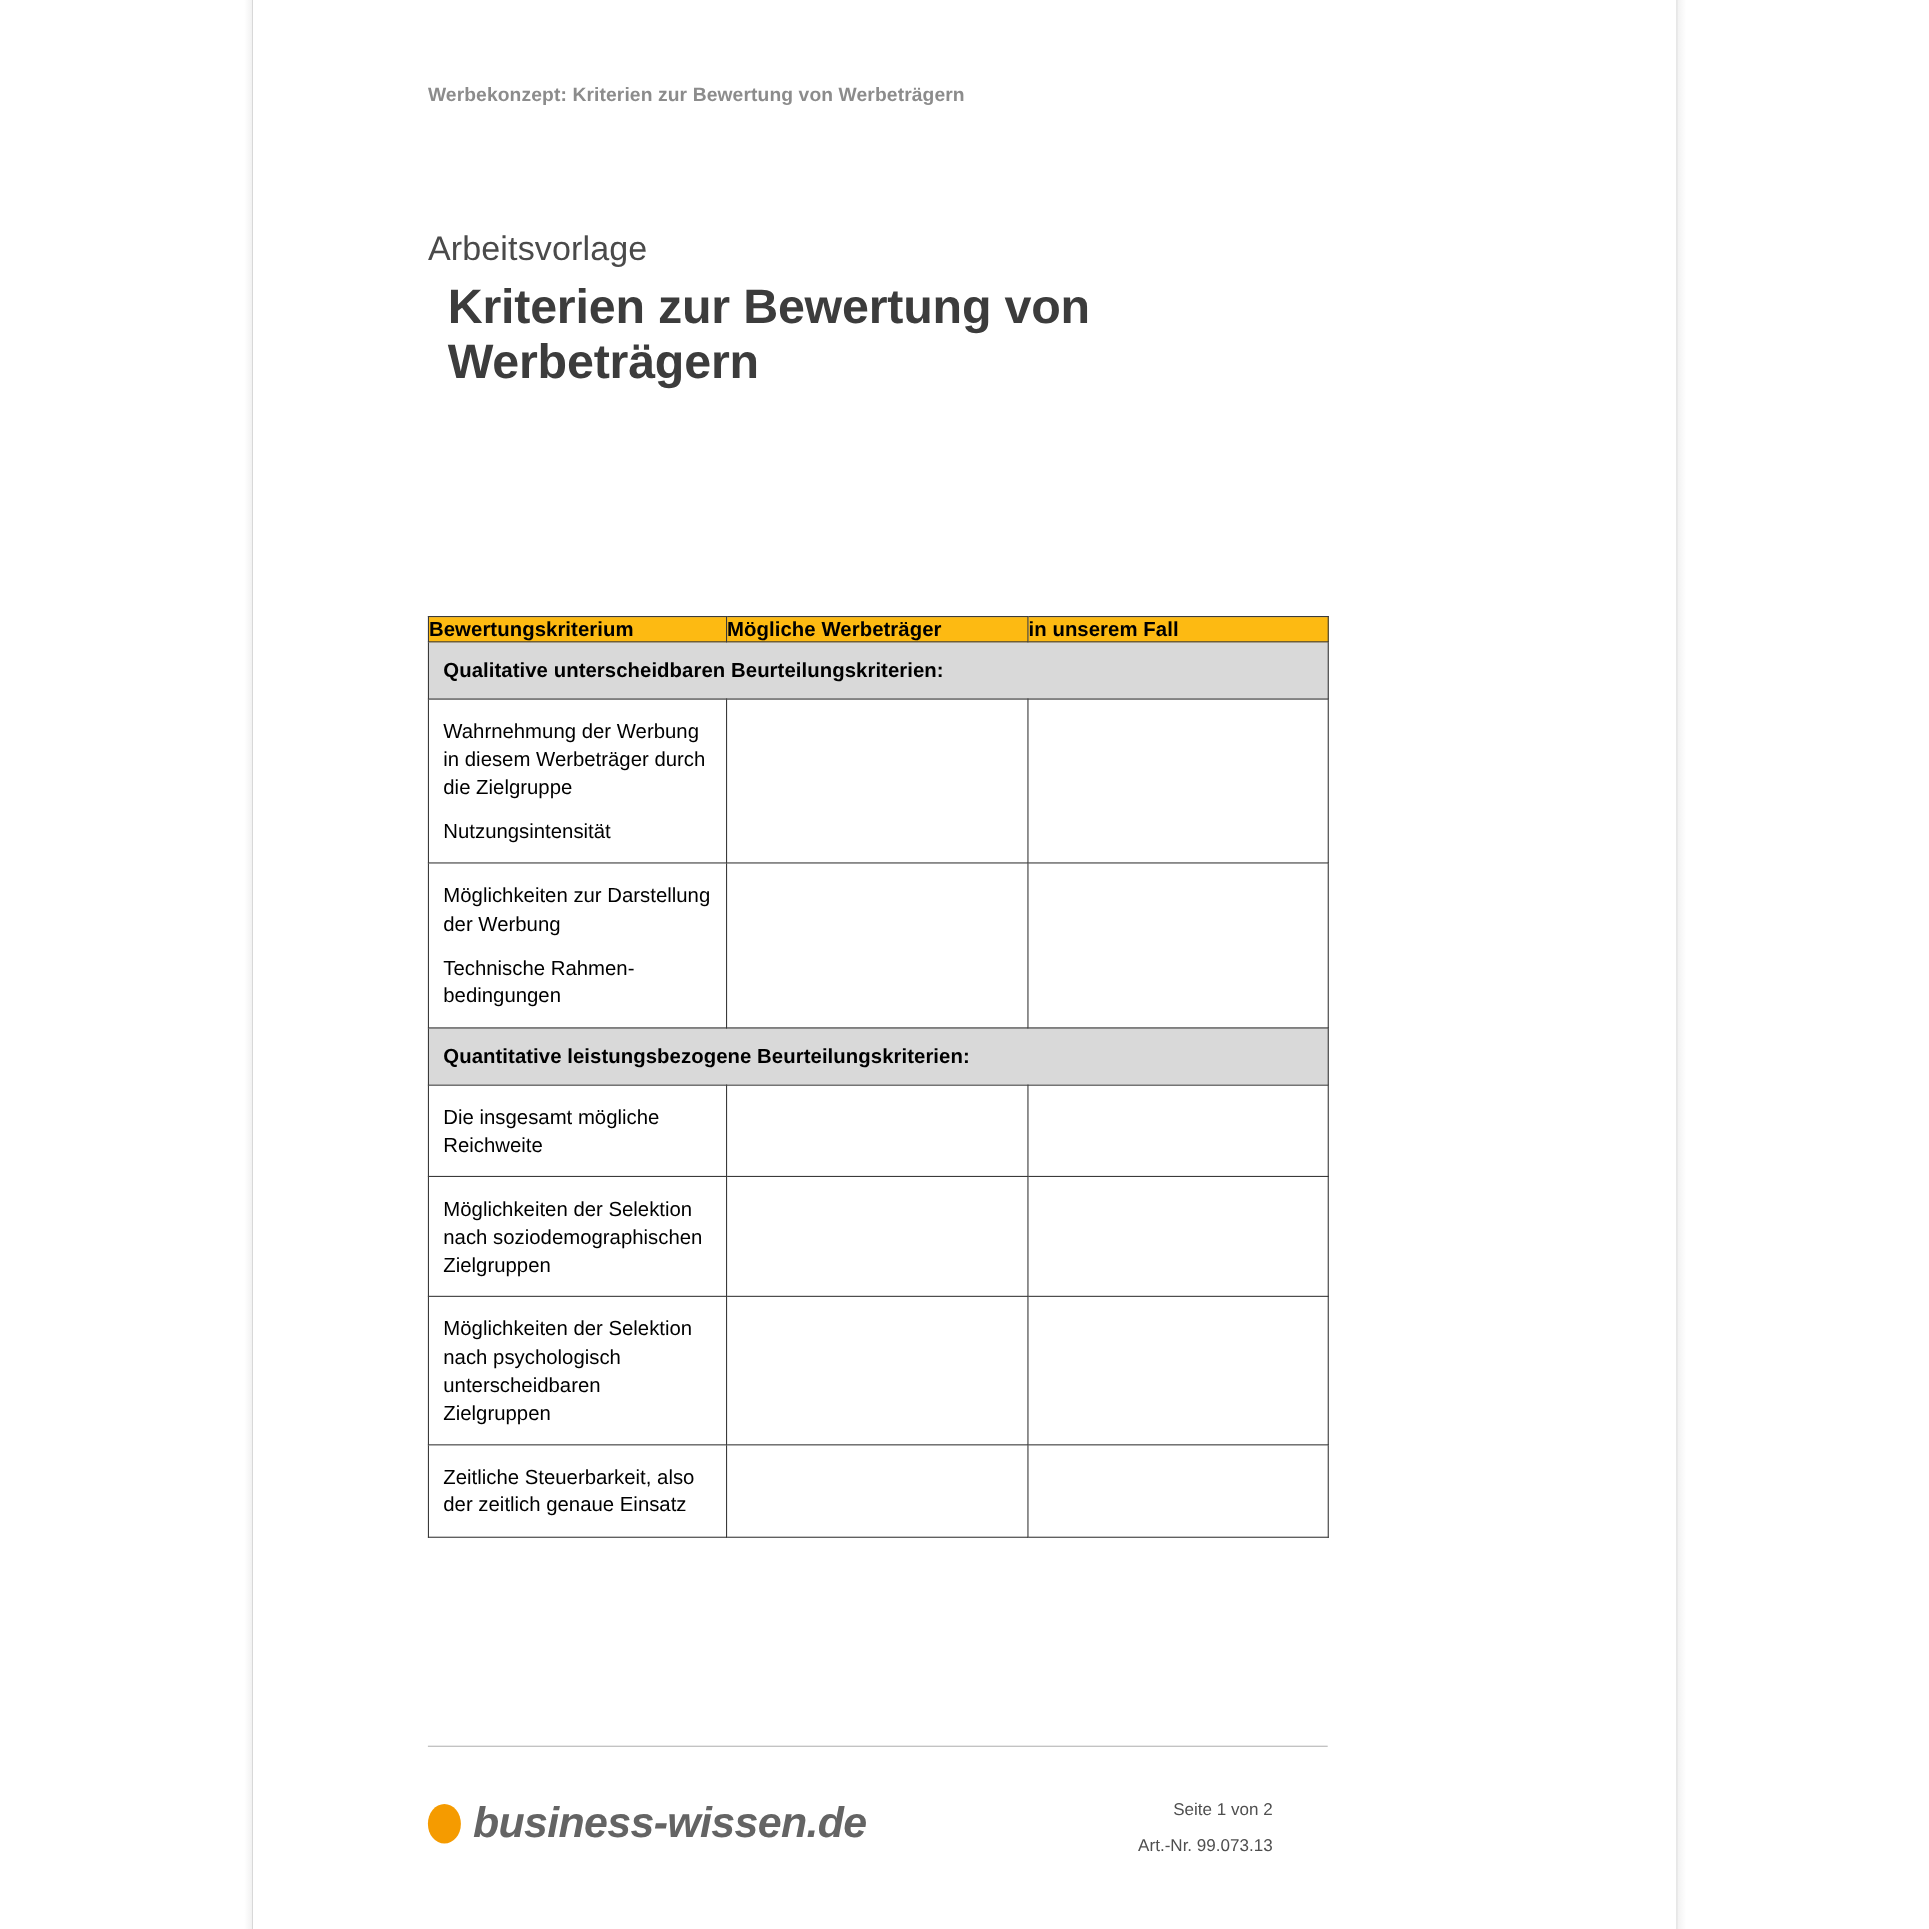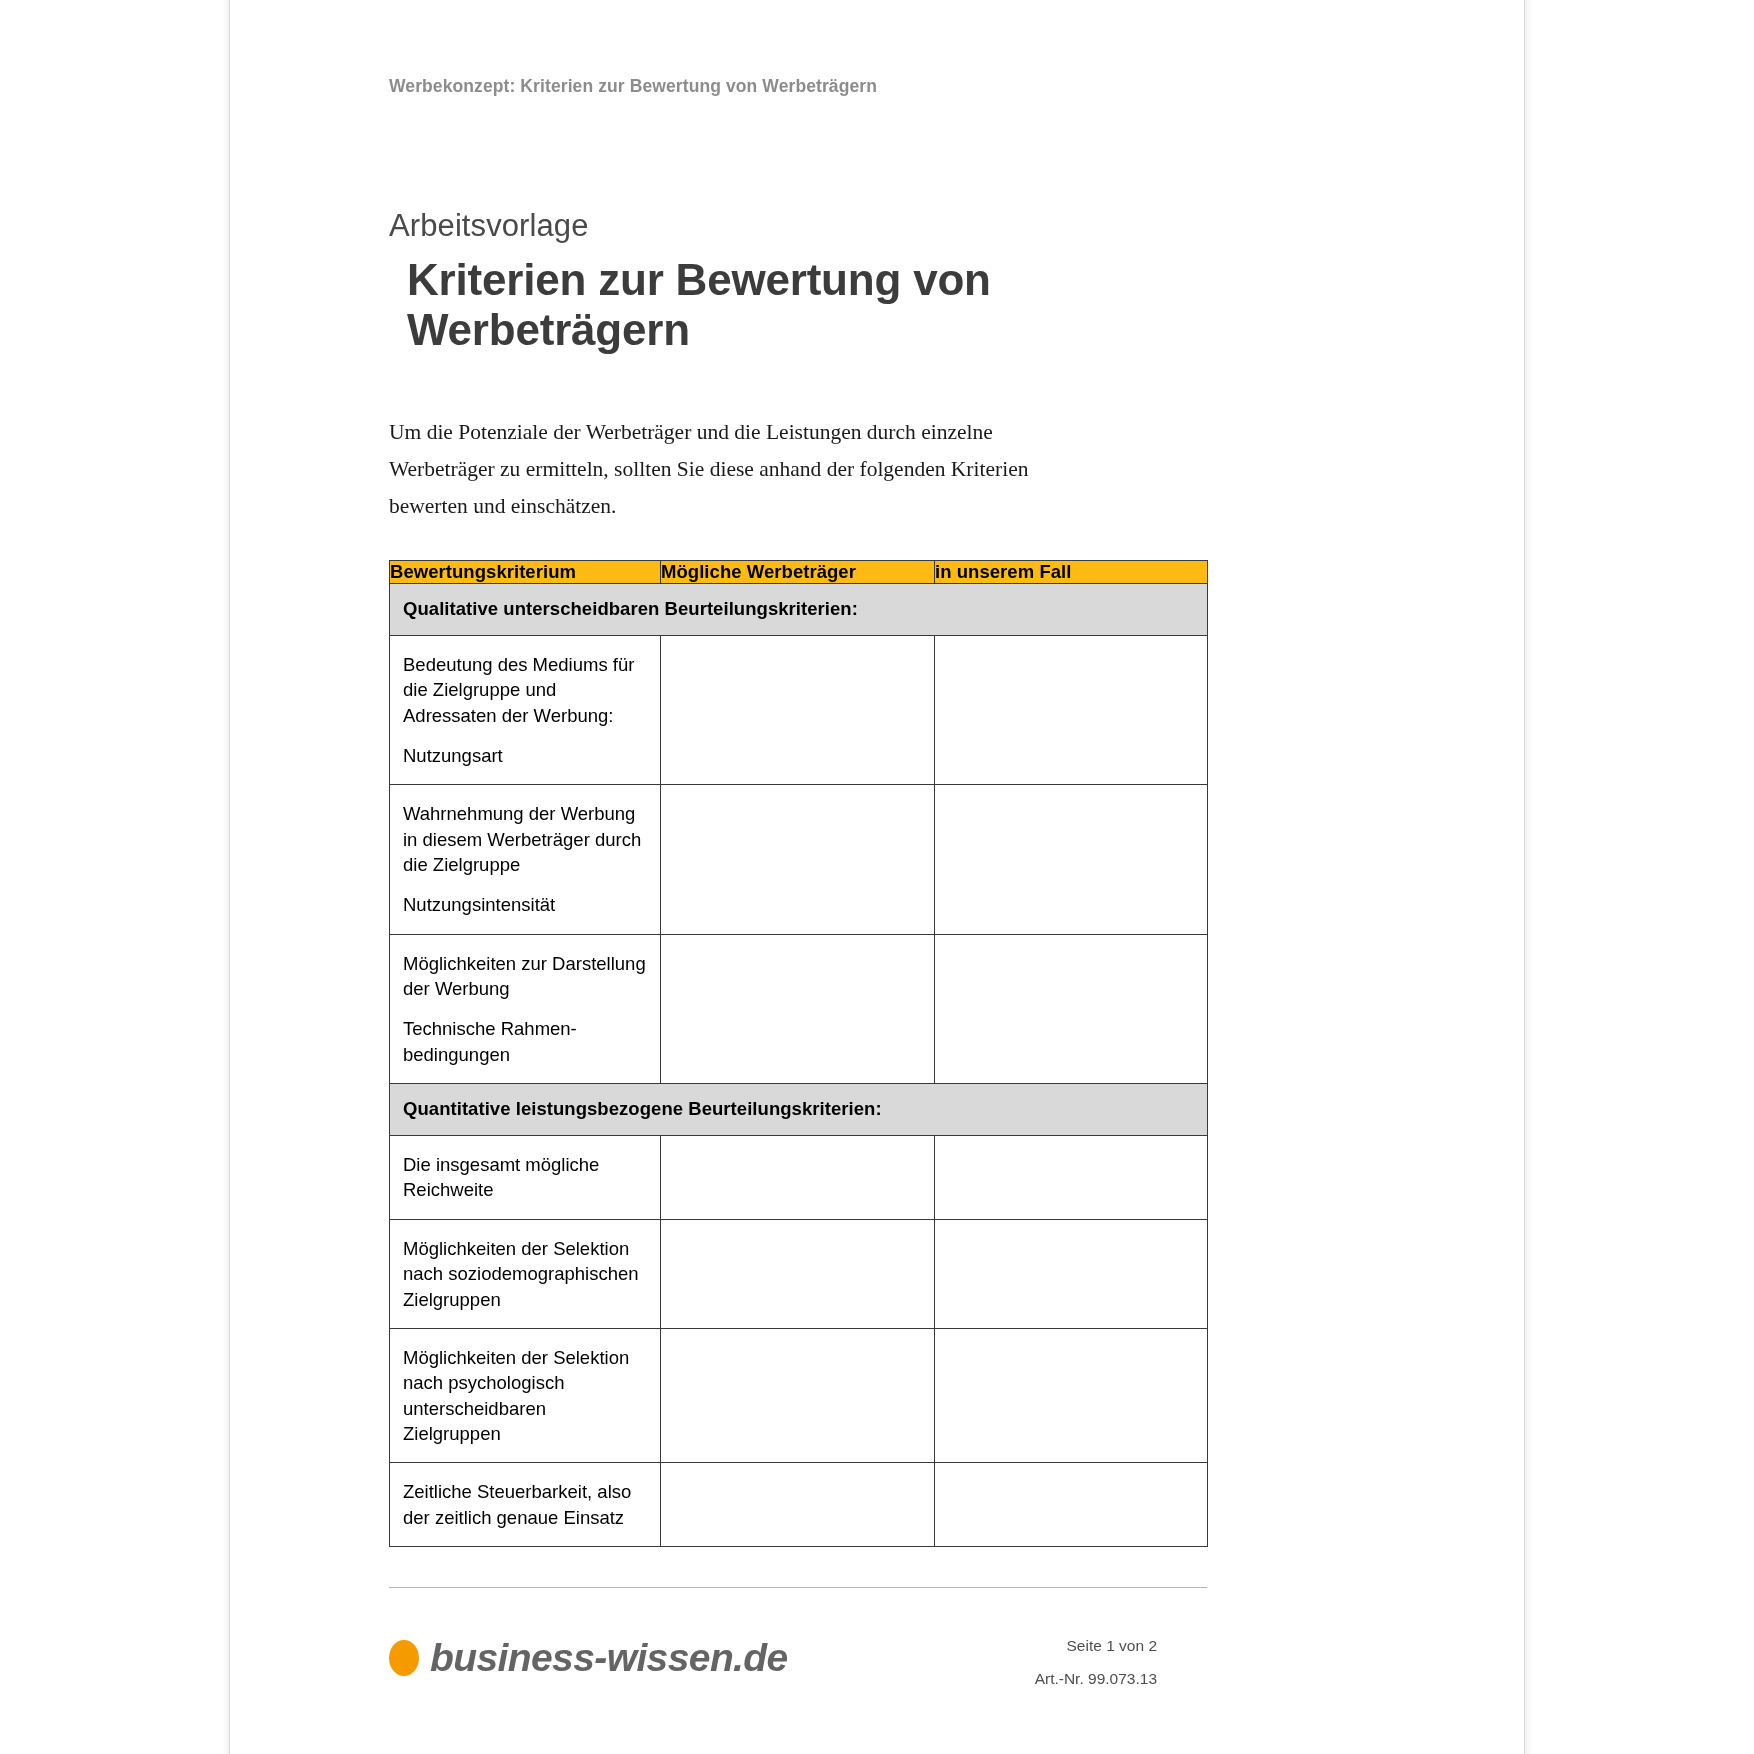--- a/index.html
+++ b/index.html
@@ -193,49 +193,40 @@
   <div class="page-shadow-left"></div>
   <div class="page-shadow-right"></div>
   <div class="page-sheet"></div>
 
   <div class="running-header">Werbekonzept: Kriterien zur Bewertung von Werbeträgern</div>
 
   <div class="kicker">Arbeitsvorlage</div>
 
   <div class="doc-title">Kriterien zur Bewertung von Werbeträgern</div>
 
-  <div class="intro">Um die Potenziale der Werbeträger und die Leistungen durch einzelne Werbeträger zu ermitteln, sollten Sie diese anhand der folgenden Kriterien bewerten und einschätzen.</div>
 
   <table class="crit-table">
     <colgroup>
       <col class="col-a">
       <col class="col-b">
       <col class="col-c">
     </colgroup>
     <thead>
       <tr>
         <th class="hdr-yellow">Bewertungskriterium</th>
         <th class="hdr-yellow">Mögliche Werbeträger</th>
         <th class="hdr-yellow">in unserem Fall</th>
       </tr>
     </thead>
     <tbody>
 
       <tr class="section-row">
         <td colspan="3">Qualitative unterscheidbaren Beurteilungskriterien:</td>
       </tr>
 
-      <tr class="data-row">
-        <td class="criterion">
-          <p>Bedeutung des Mediums für die Zielgruppe und Adressaten der Werbung:</p>
-          <p>Nutzungsart</p>
-        </td>
-        <td class="empty-cell"></td>
-        <td class="empty-cell"></td>
-      </tr>
 
       <tr class="data-row">
         <td class="criterion">
           <p>Wahrnehmung der Werbung in diesem Werbeträger durch die Zielgruppe</p>
           <p>Nutzungsintensität</p>
         </td>
         <td class="empty-cell"></td>
         <td class="empty-cell"></td>
       </tr>
 

